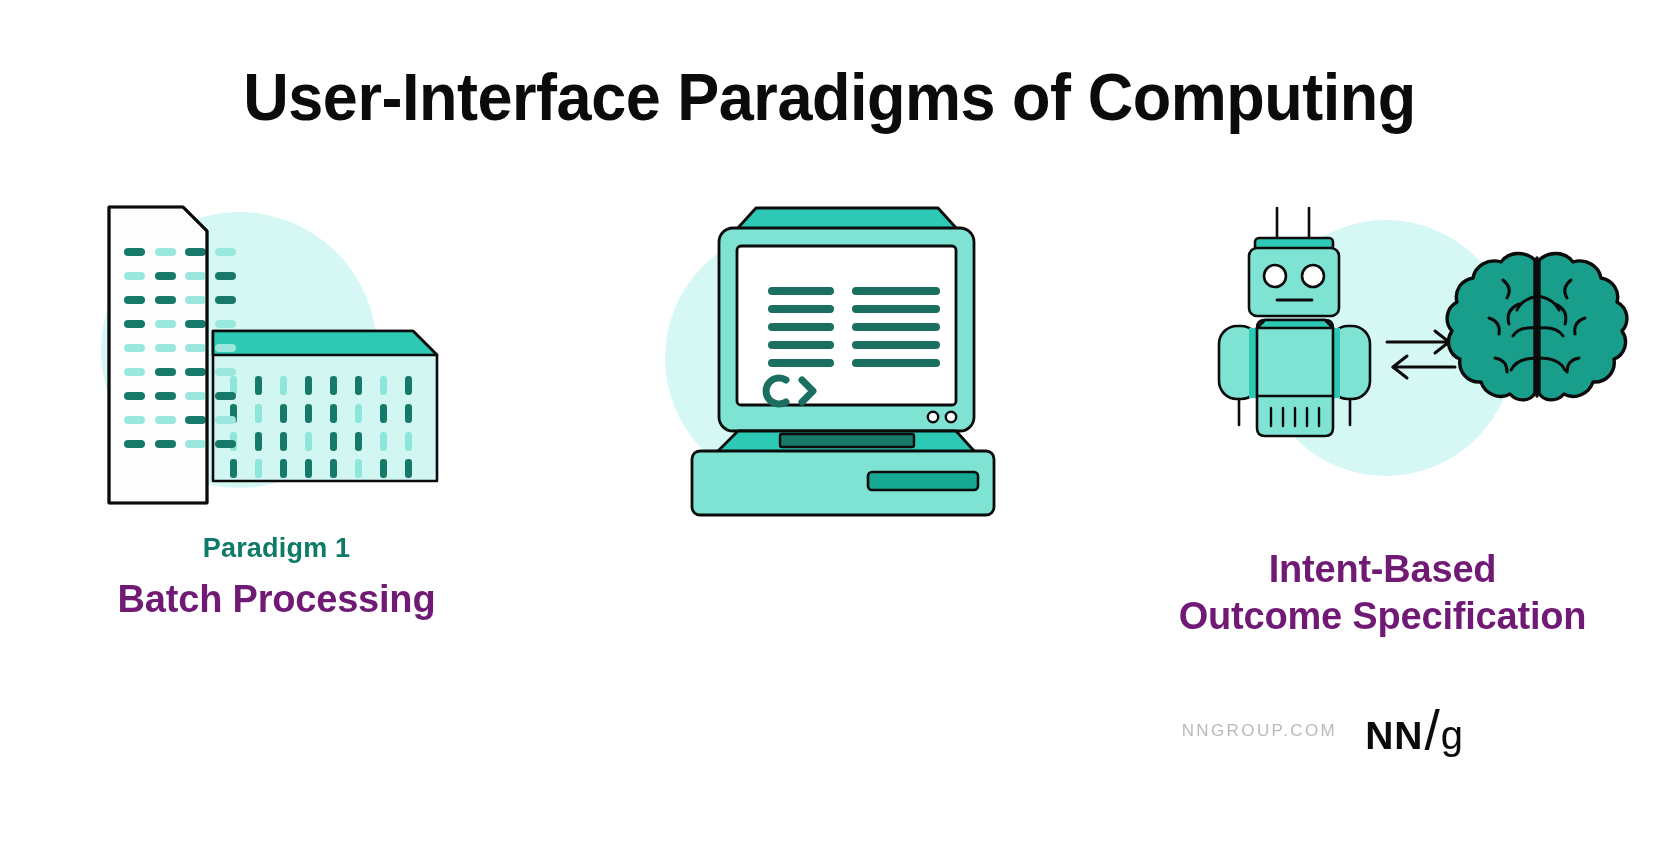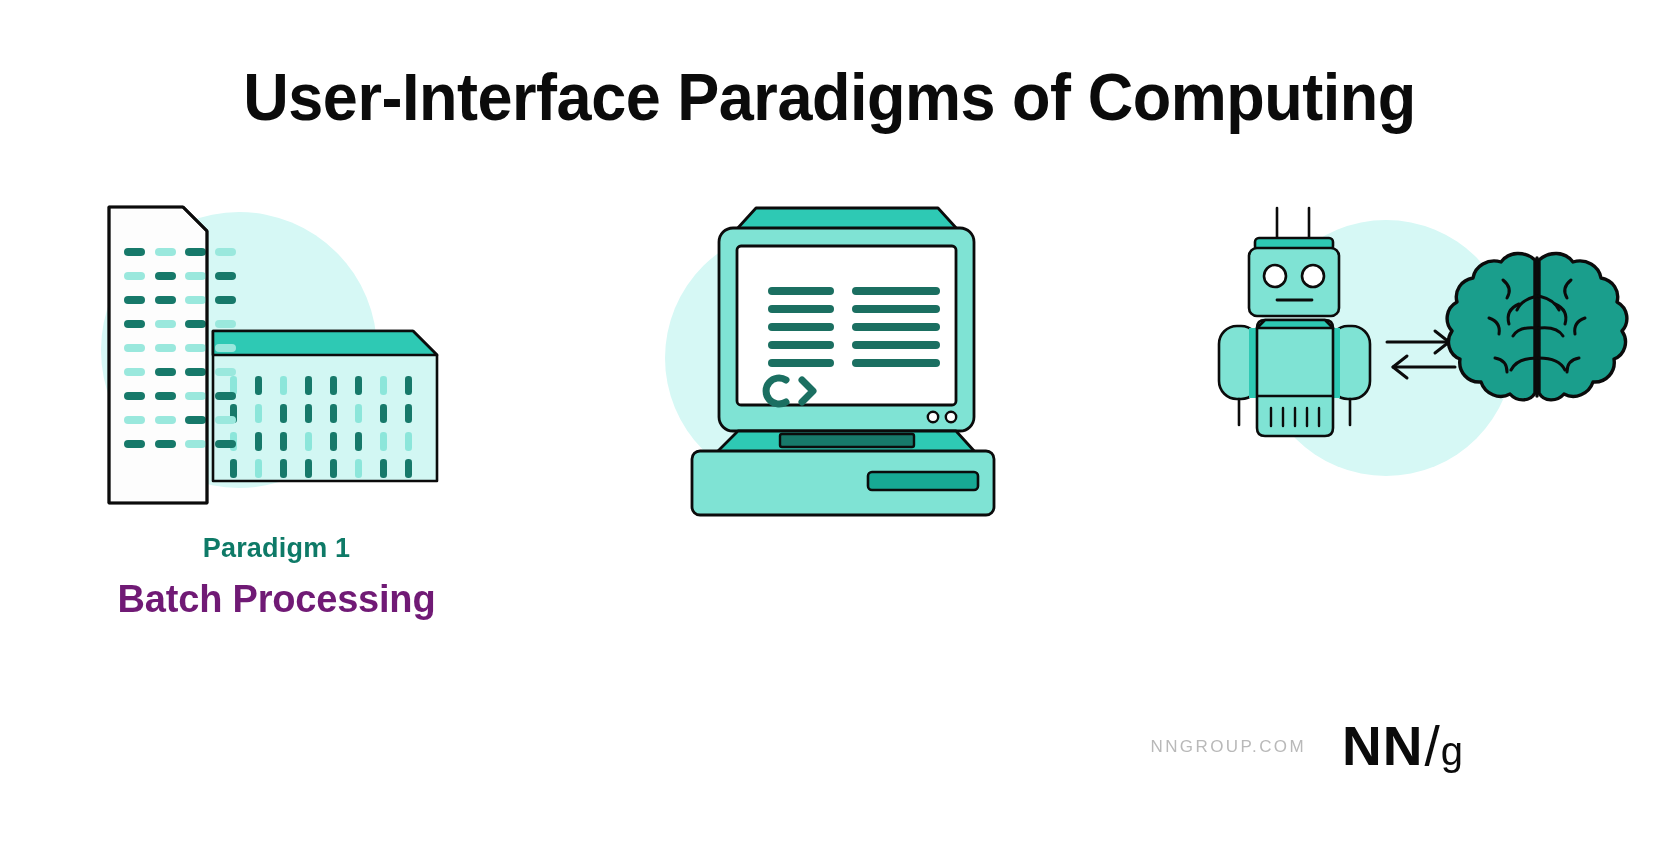--- a/index.html
+++ b/index.html
@@ -85,40 +85,40 @@
     color: #701a75;
     line-height: 1.23;
     letter-spacing: -0.2px;
     white-space: pre-line;
   }
 
   
   .footer {
     position: absolute;
     right: 196px;
-    bottom: 88px;
+    bottom: 104px;
     display: flex;
     align-items: center;
-    gap: 36px;
+    gap: 28px;
   }
   .footer-url {
     font-family: "Liberation Sans", sans-serif;
     font-size: 17px;
     letter-spacing: 2.4px;
     color: #b9b9b9;
     font-weight: normal;
   }
   .logo {
     display: flex;
     align-items: baseline;
     font-family: "Liberation Sans Narrow", "Liberation Sans", sans-serif;
     color: #0b0b0b;
   }
   .logo-nn {
-    font-size: 55px;
+    font-size: 39px;
     font-weight: bold;
     letter-spacing: 1px;
     line-height: 1;
   }
   .logo-slash {
     font-size: 55px;
     font-weight: normal;
     line-height: 1;
     padding: 0 1px;
   }
@@ -368,20 +368,22 @@
               <path d="M366 96 q16 4 20 14"></path>
               <path d="M366 128 q18 -2 24 8"></path>
               <path d="M366 158 q20 0 26 12"></path>
               <path d="M412 118 q-12 4 -10 16"></path>
               <path d="M406 158 q-12 2 -12 14"></path>
             </g>
           </g>
         </svg>
       </div>
       <div class="caption">
+        <div class="paradigm-name">Intent-Based
+Outcome Specification</div>
       </div>
     </div>
 
   </div>
 
   <div class="footer">
     <div class="footer-url">NNGROUP.COM</div>
     <div class="logo">
       <span class="logo-nn">NN</span>
       <span class="logo-slash">/</span>

